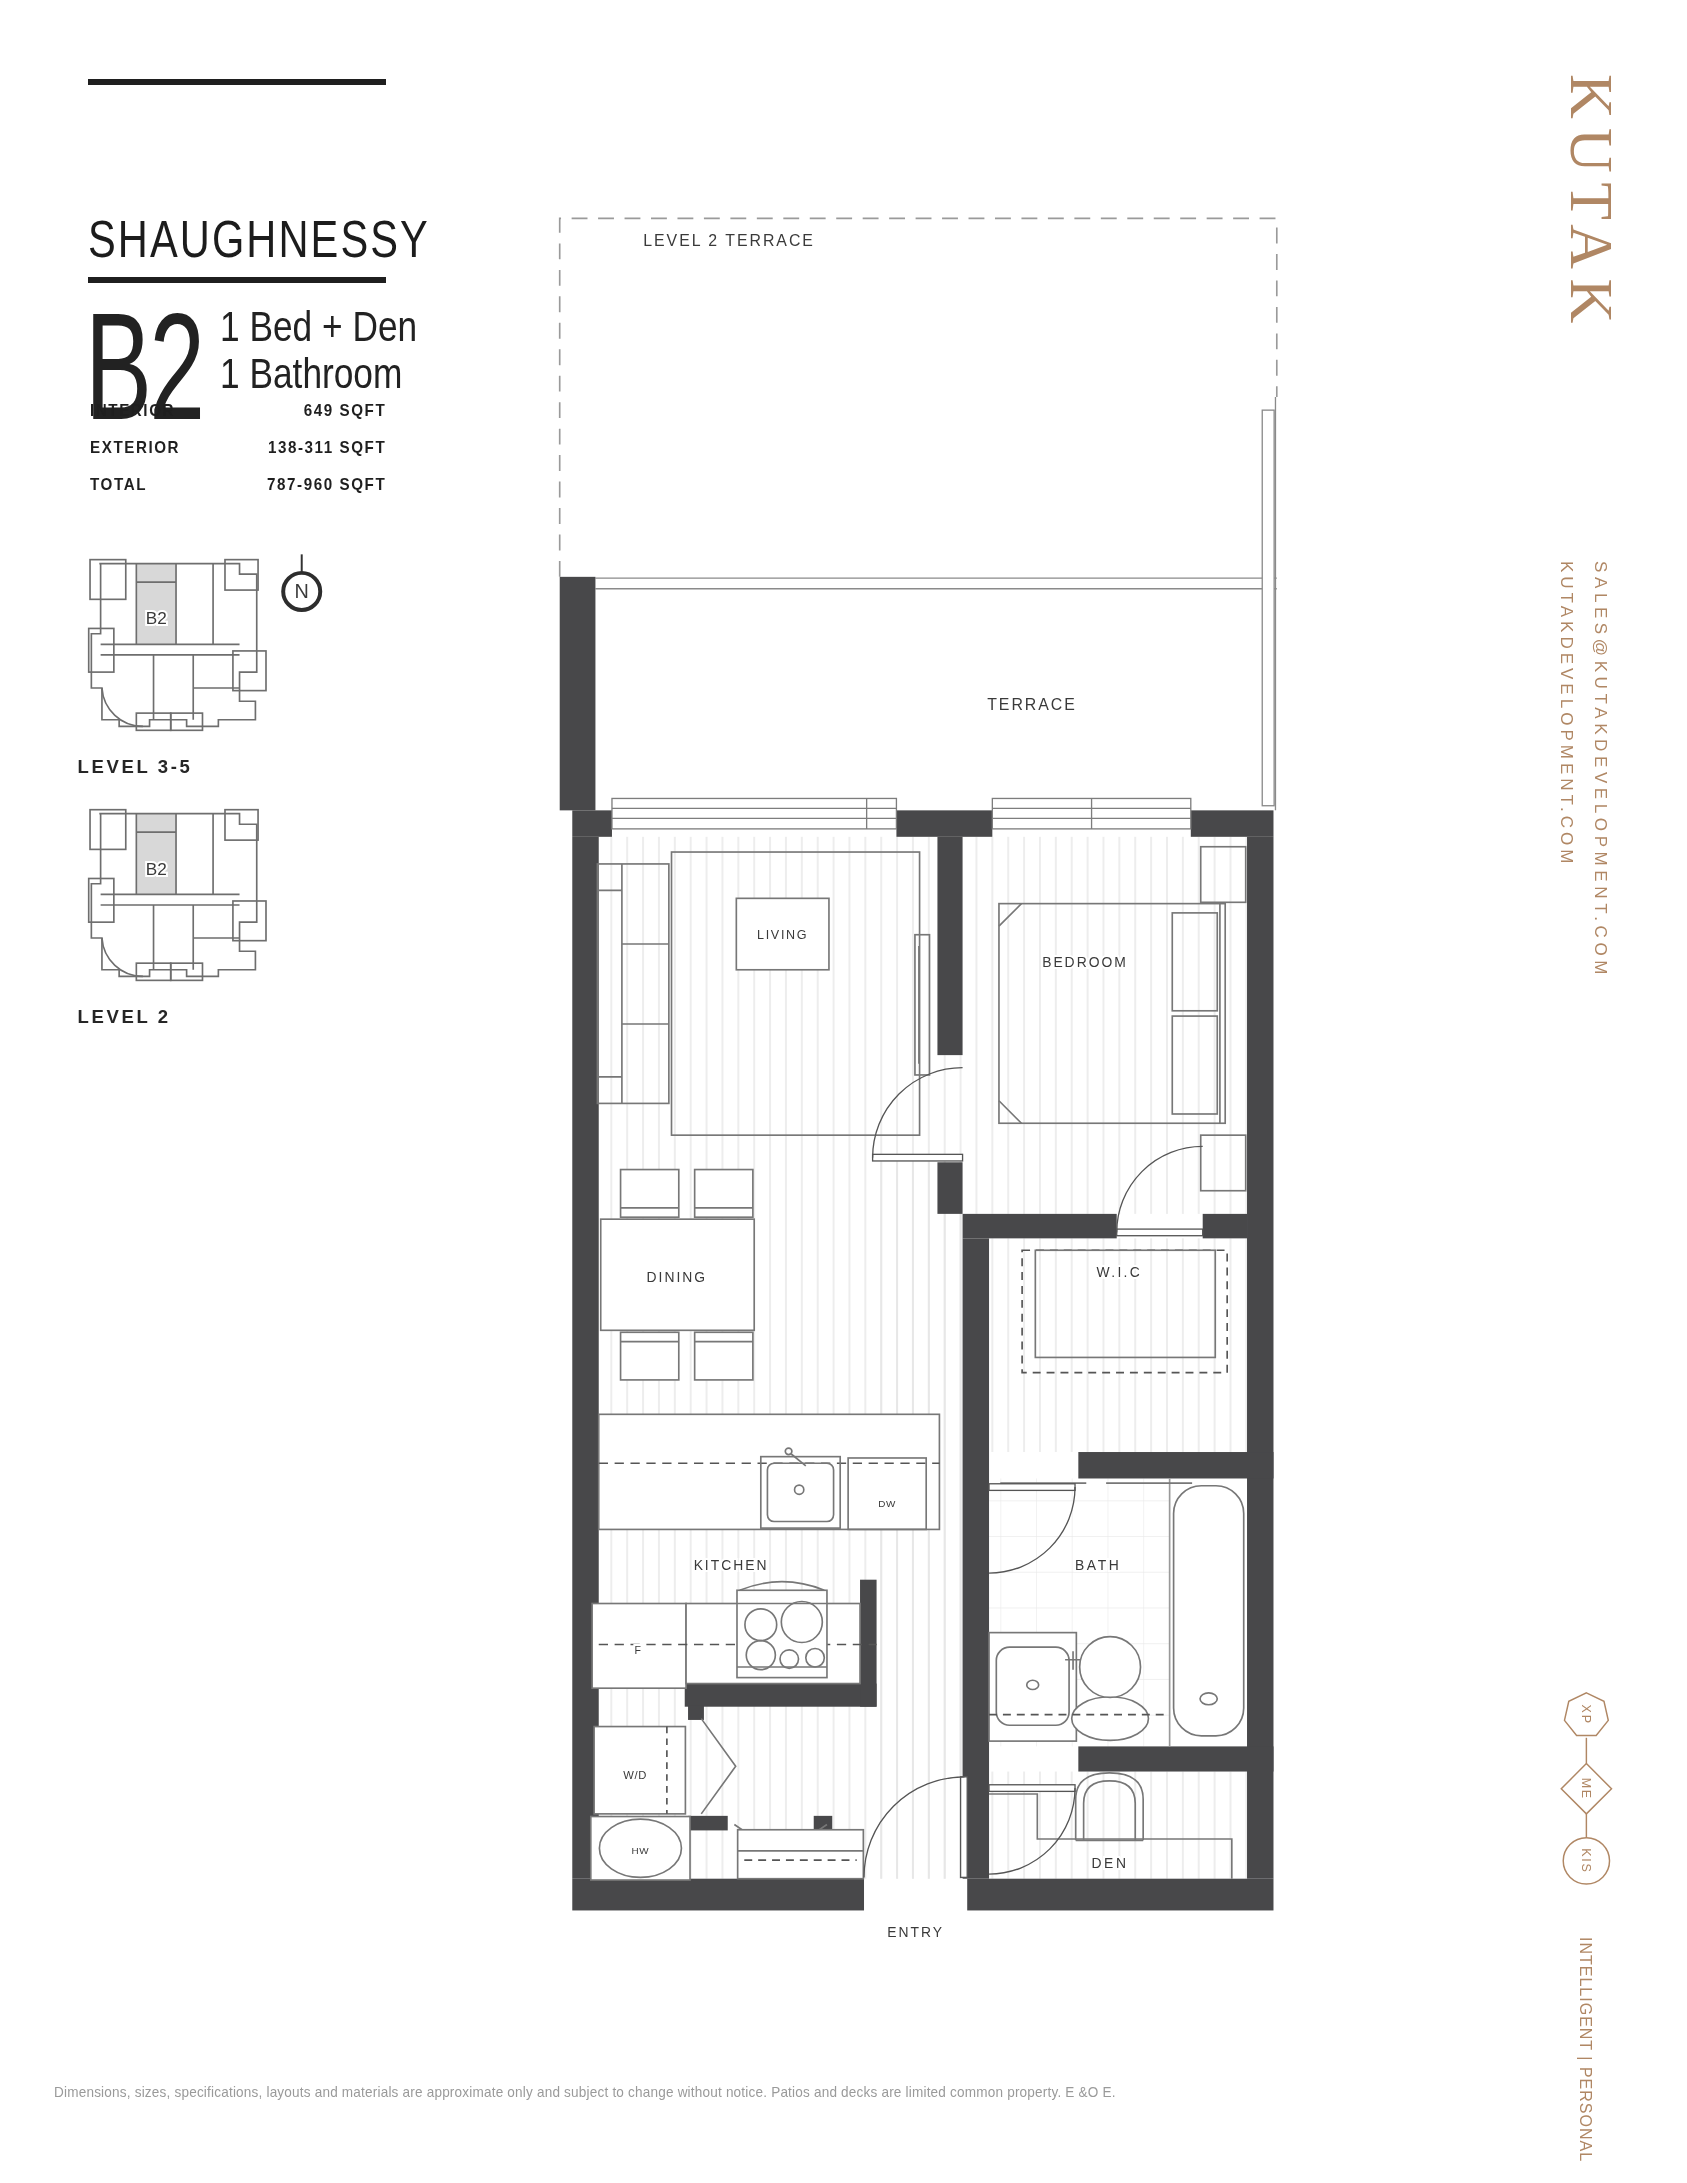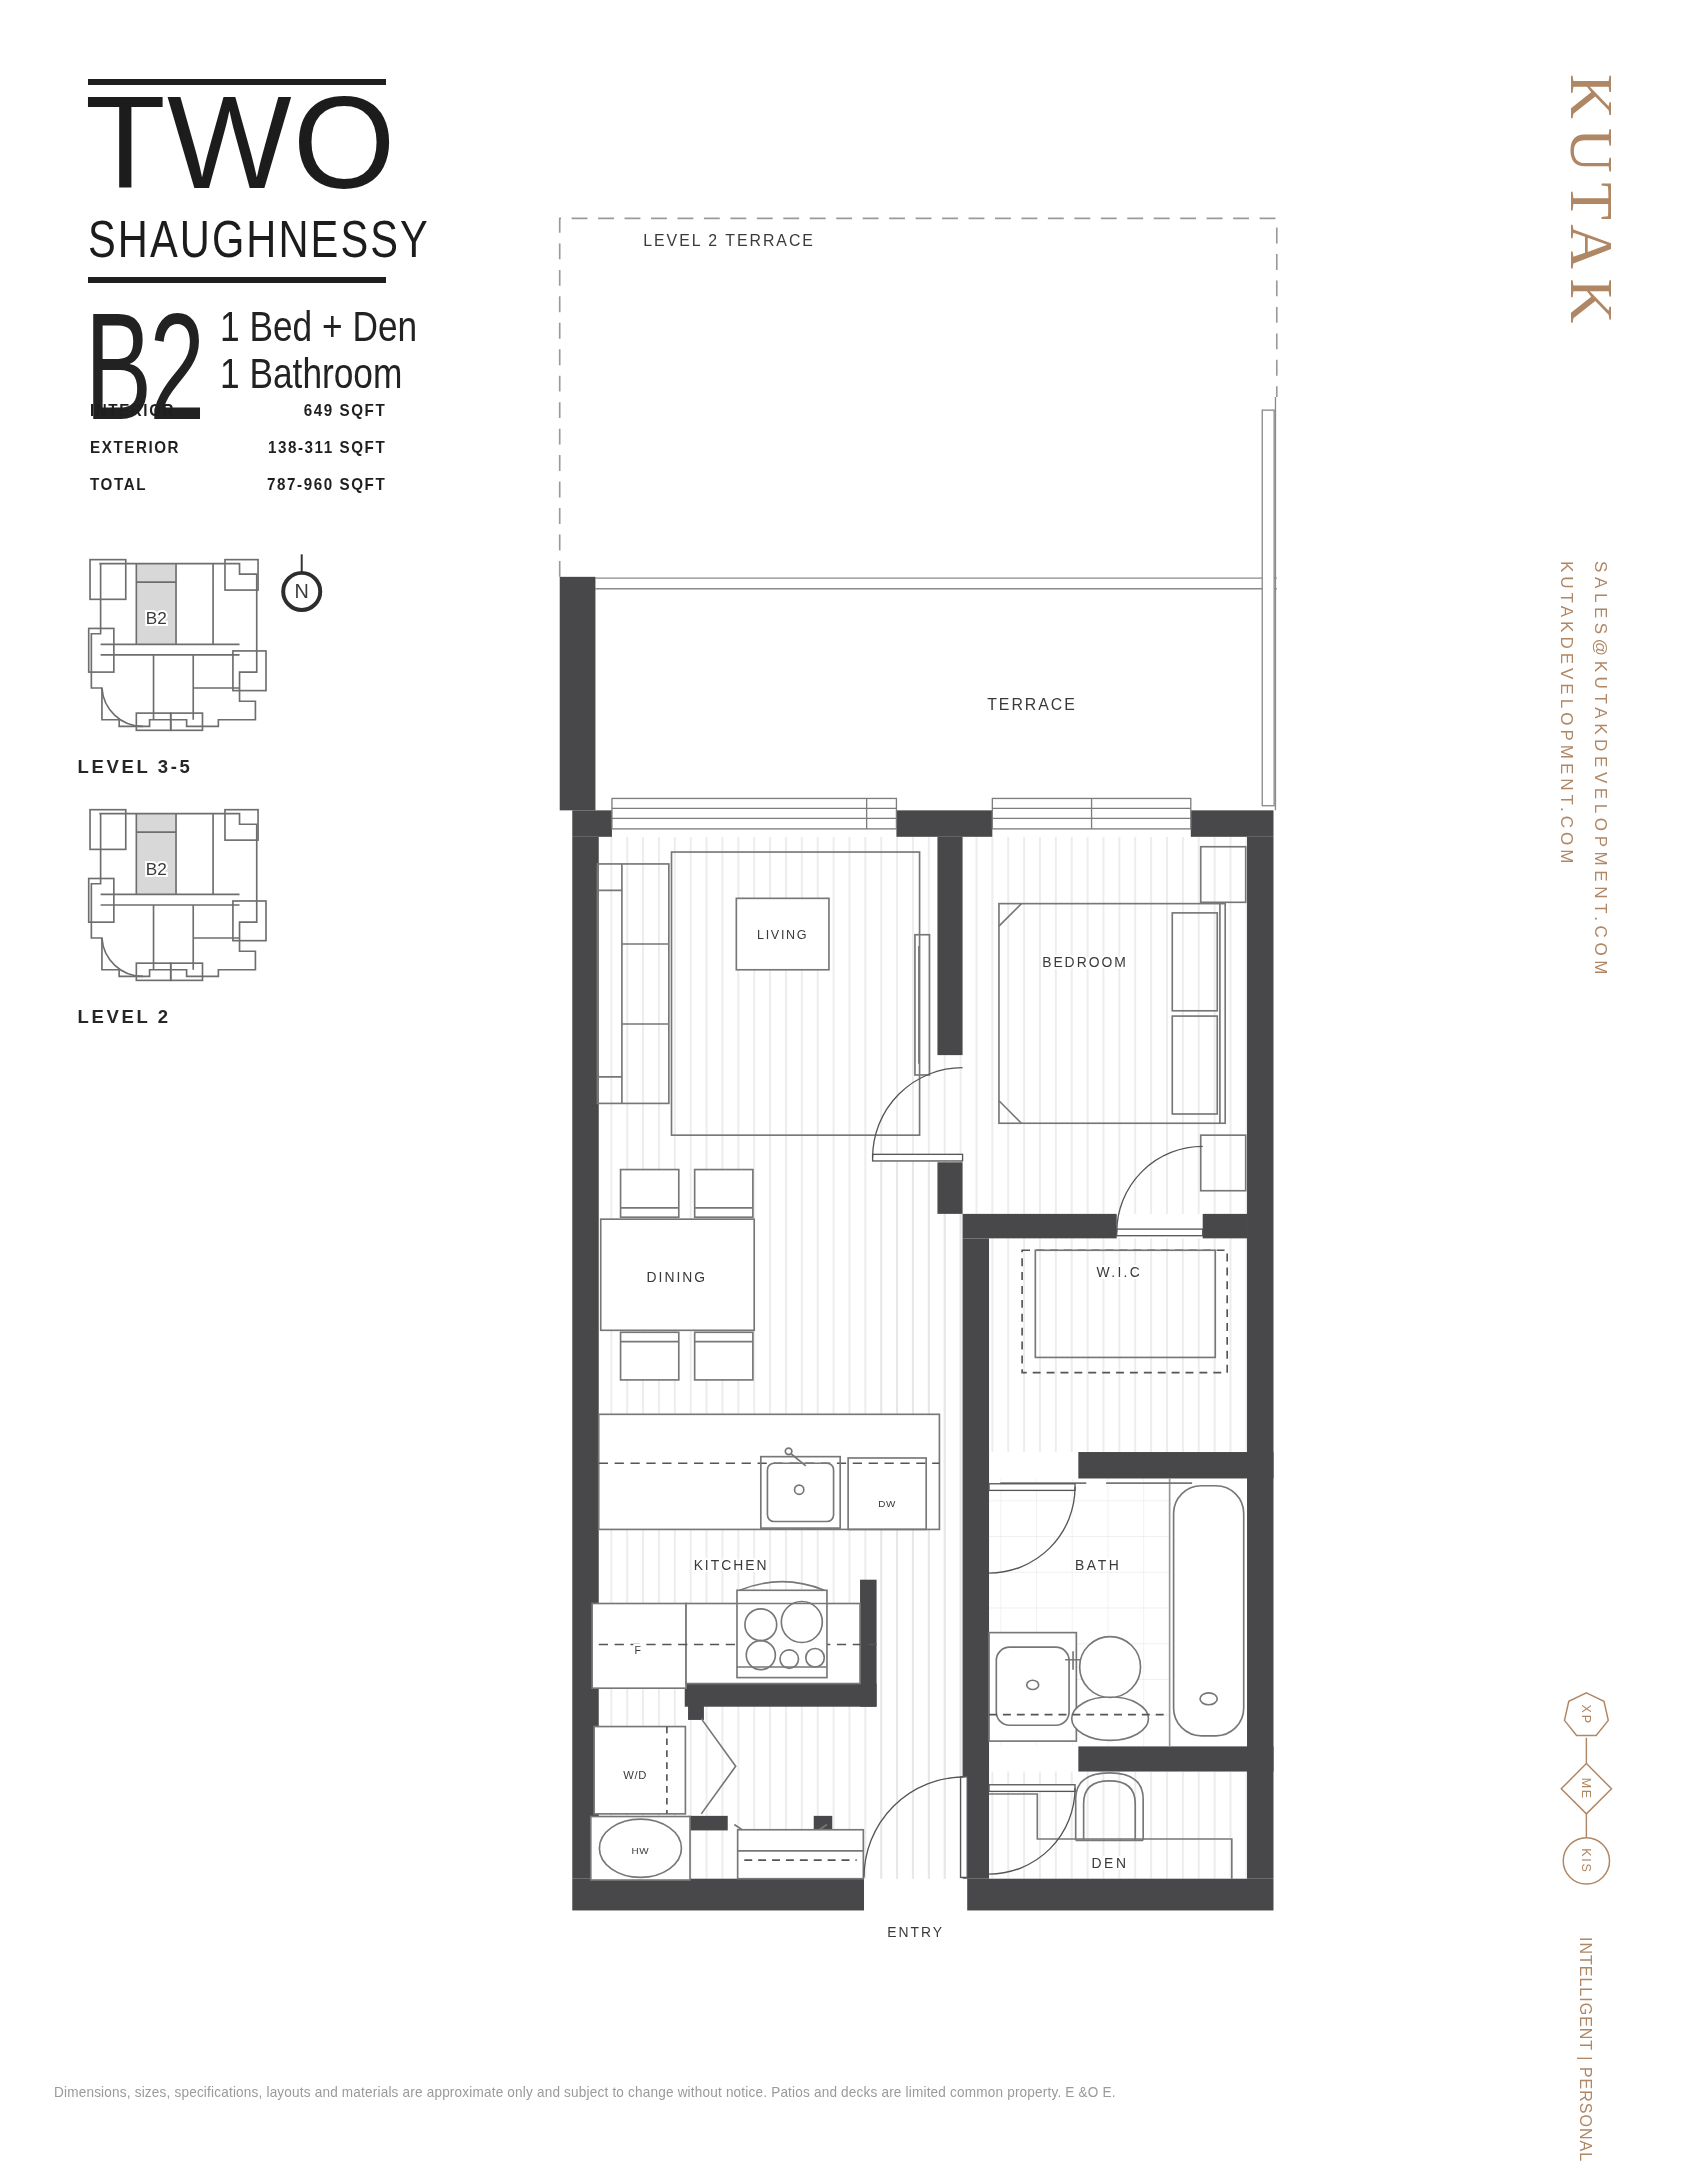--- a/index.html
+++ b/index.html
@@ -31,21 +31,20 @@
        stroke-width:6px;font-weight:400;}
   .klbl{font-family:"Liberation Sans",sans-serif;fill:#262626;font-weight:700;}
   .badgetxt{font-family:"Liberation Sans",sans-serif;fill:#b08764;}
 </style>
 </head>
 <body>
 
 <div class="page">
 
   <div class="rule" style="top:79px;"></div>
-  <div class="brand1">TWO</div>
   <div class="brand2">SHAUGHNESSY</div>
   <div class="rule" style="top:277px;"></div>
   <div class="unitcode">B2</div>
   <div class="unittype" style="top:306px;">1 Bed + Den</div>
   <div class="unittype" style="top:353px;">1  Bathroom</div>
   <div class="specs">
     <div class="specrow">
       <span>INTERIOR</span>
       <span>649 SQFT</span>
     </div>

